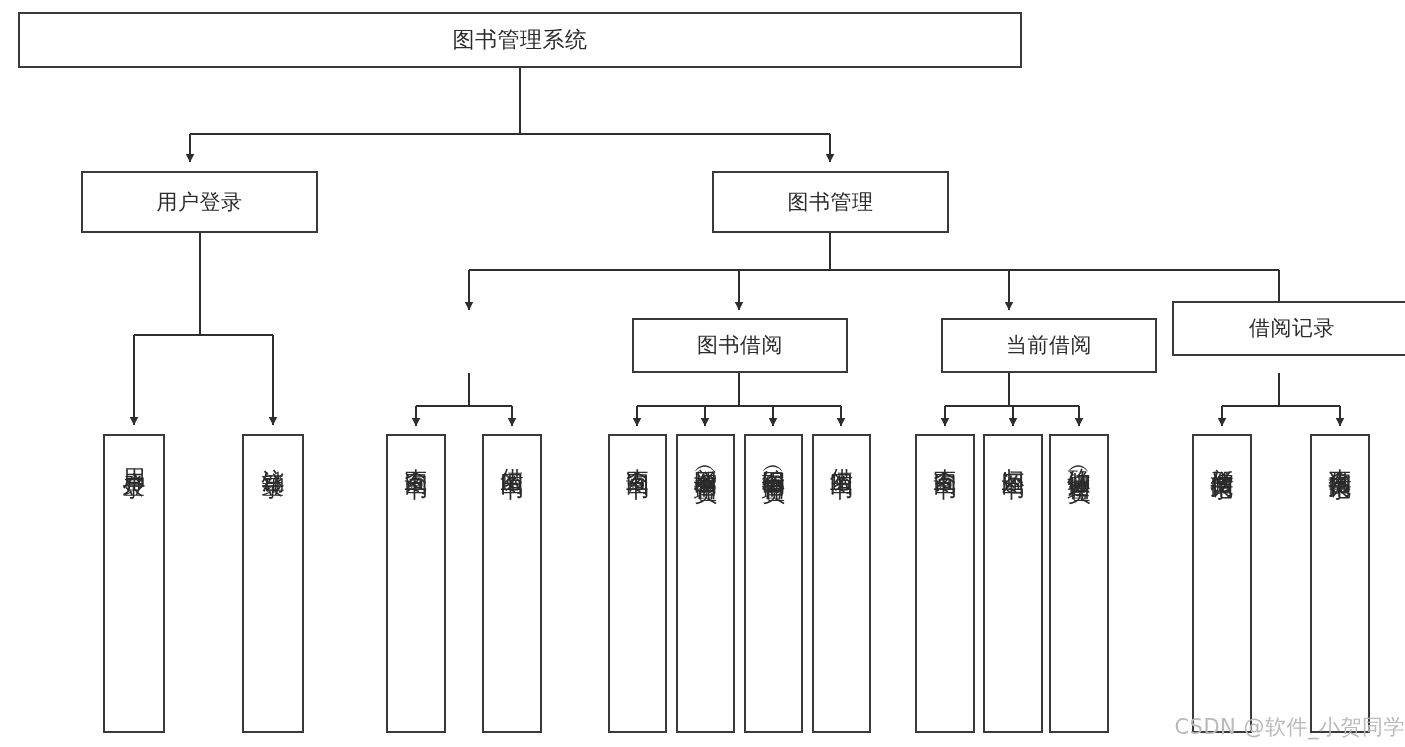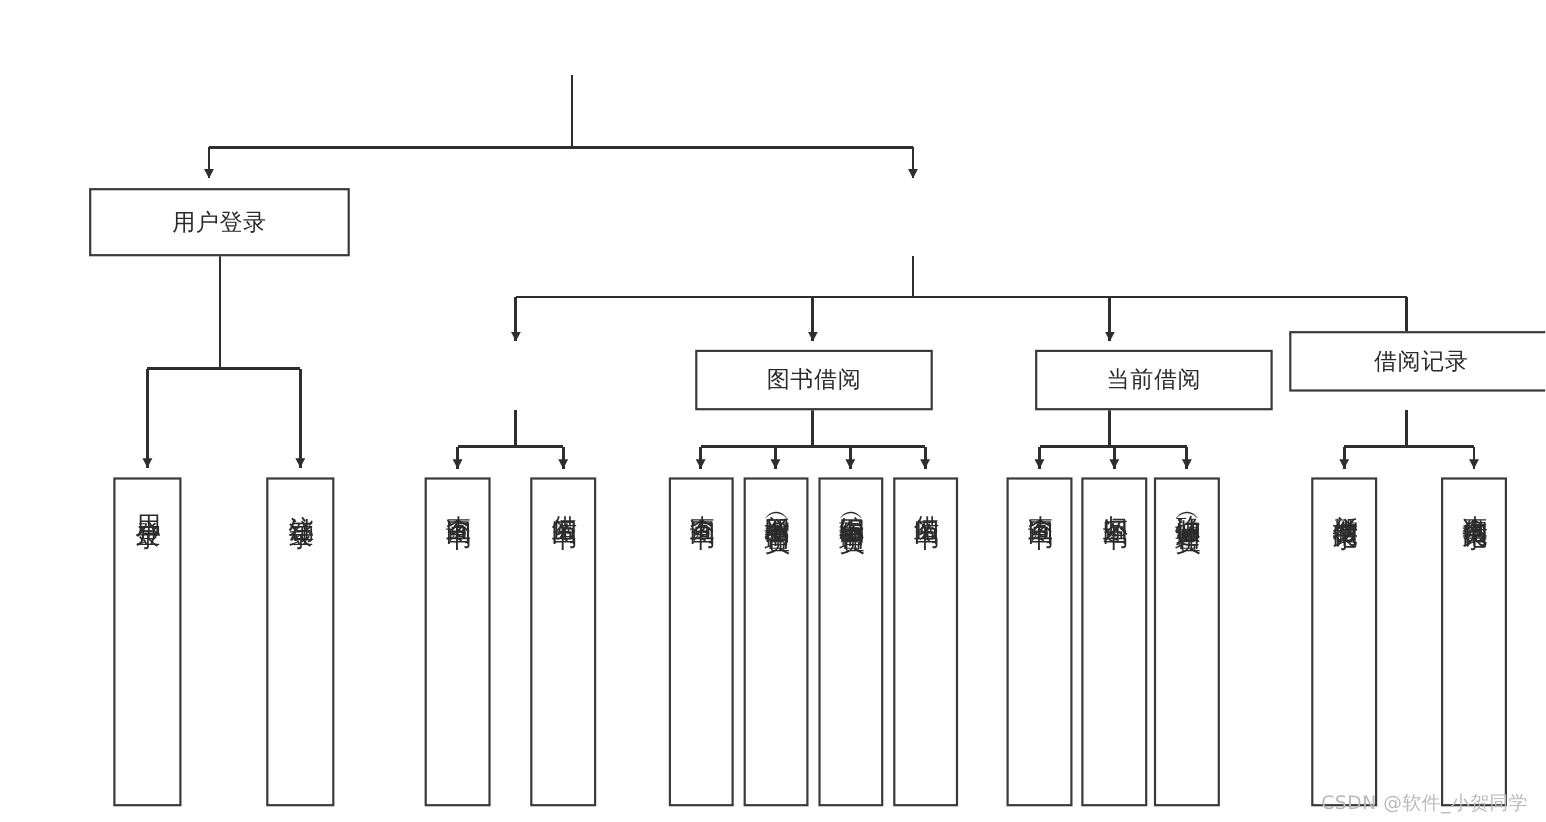--- a/index.html
+++ b/index.html
@@ -63,23 +63,23 @@
     font-size: 23px;
     line-height: 1.0;
     letter-spacing: 3px;
     white-space: nowrap;
   }
   .node.vert.tall-label .node-label {
     letter-spacing: 2px;
   }
   #watermark {
     position: absolute;
-    right: 16px;
+    right: 0;
     bottom: 6px;
-    font-size: 17px;
+    font-size: 21px;
     color: #b9b9b9;
     letter-spacing: 0.5px;
     white-space: nowrap;
     user-select: none;
   }
 </style>
 </head>
 <body>
 
 <div id="diagram-root">
@@ -128,24 +128,30 @@
       <path d="M 1013,406 L 1013,426" marker-end="url(#arrowhead)"></path>
       <path d="M 1079,406 L 1079,426" marker-end="url(#arrowhead)"></path>
 
       <path d="M 1279,373 L 1279,406"></path>
       <path d="M 1222,406 L 1340,406"></path>
       <path d="M 1222,406 L 1222,426" marker-end="url(#arrowhead)"></path>
       <path d="M 1340,406 L 1340,426" marker-end="url(#arrowhead)"></path>
     </g>
   </svg>
 
+  <div class="node root horiz" style="left:18px; top:12px; width:1004px; height:56px;">
+    <span class="node-label">图书管理系统</span>
+  </div>
 
   <div class="node horiz" style="left:81px; top:171px; width:237px; height:62px;">
     <span class="node-label">用户登录</span>
   </div>
+  <div class="node horiz" style="left:712px; top:171px; width:237px; height:62px;">
+    <span class="node-label">图书管理</span>
+  </div>
 
   <div class="node horiz" style="left:632px; top:318px; width:216px; height:55px;">
     <span class="node-label">图书借阅</span>
   </div>
   <div class="node horiz" style="left:901px; top:318px; width:216px; height:55px;margin-left:40px;">
     <span class="node-label">当前借阅</span>
   </div>
   <div class="node horiz" style="left:1172px; top:301px; width:240px; height:55px;">
     <span class="node-label">借阅记录</span>
   </div>

